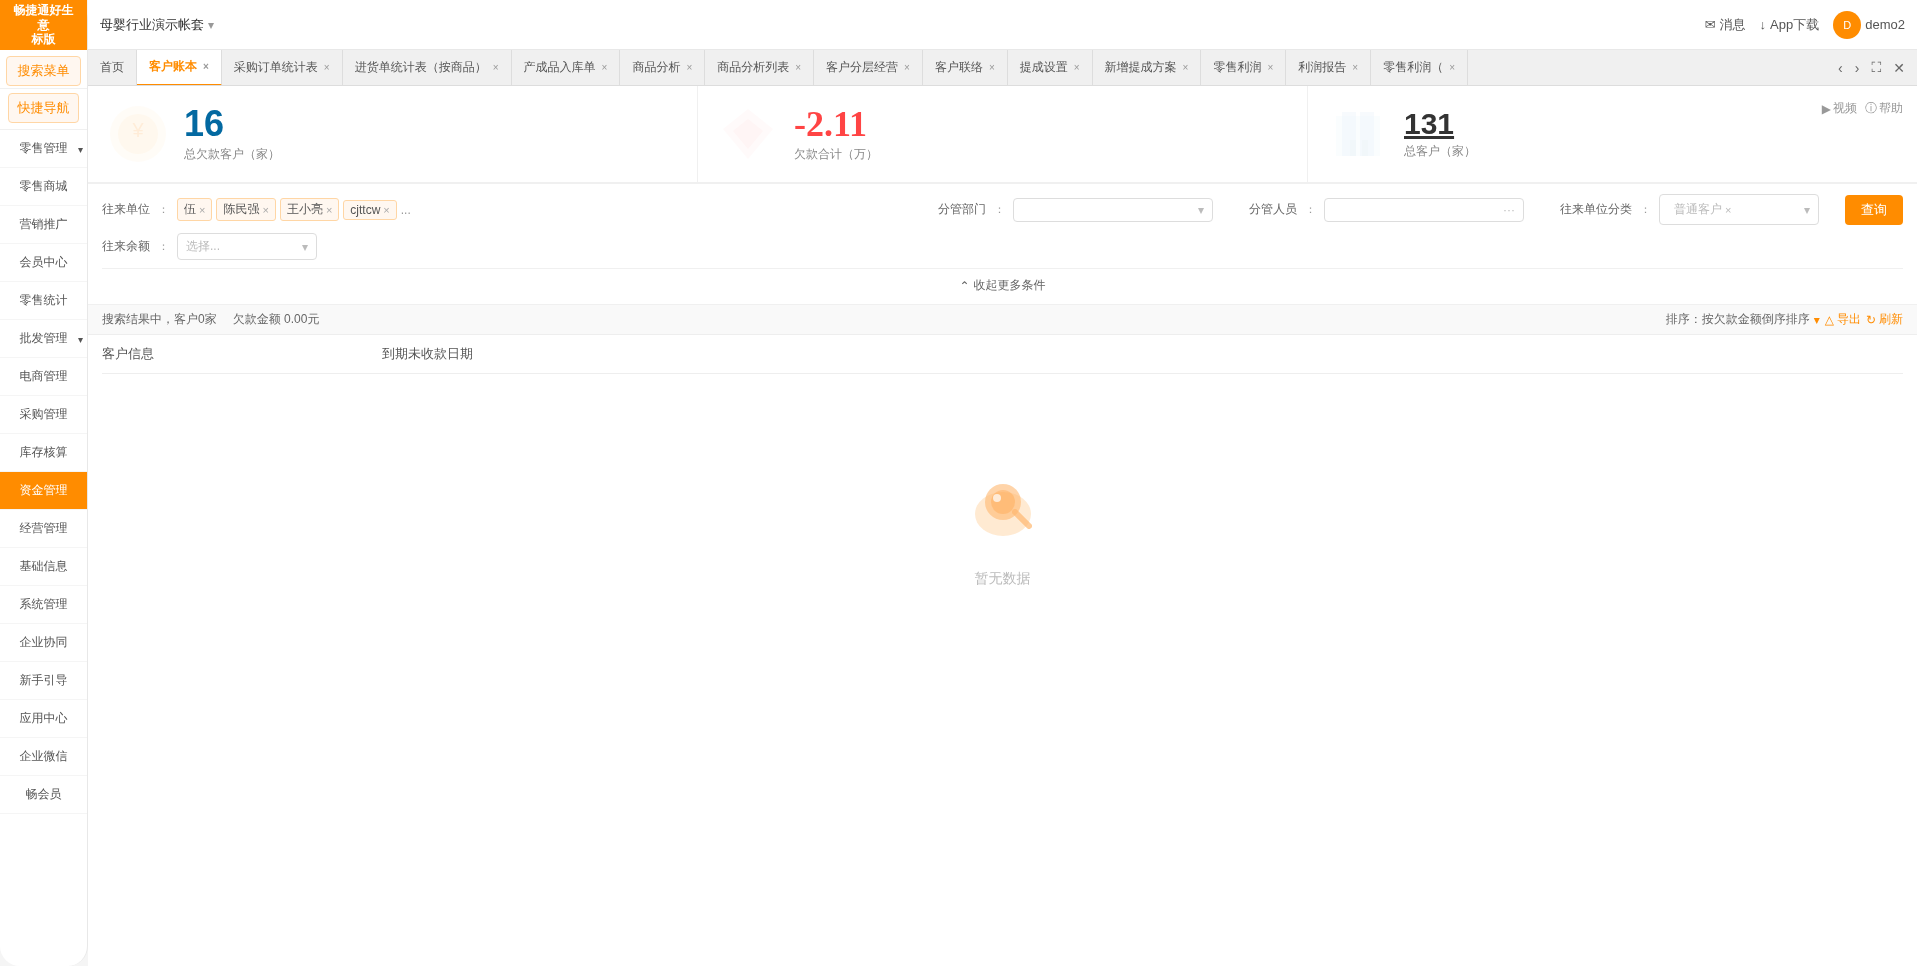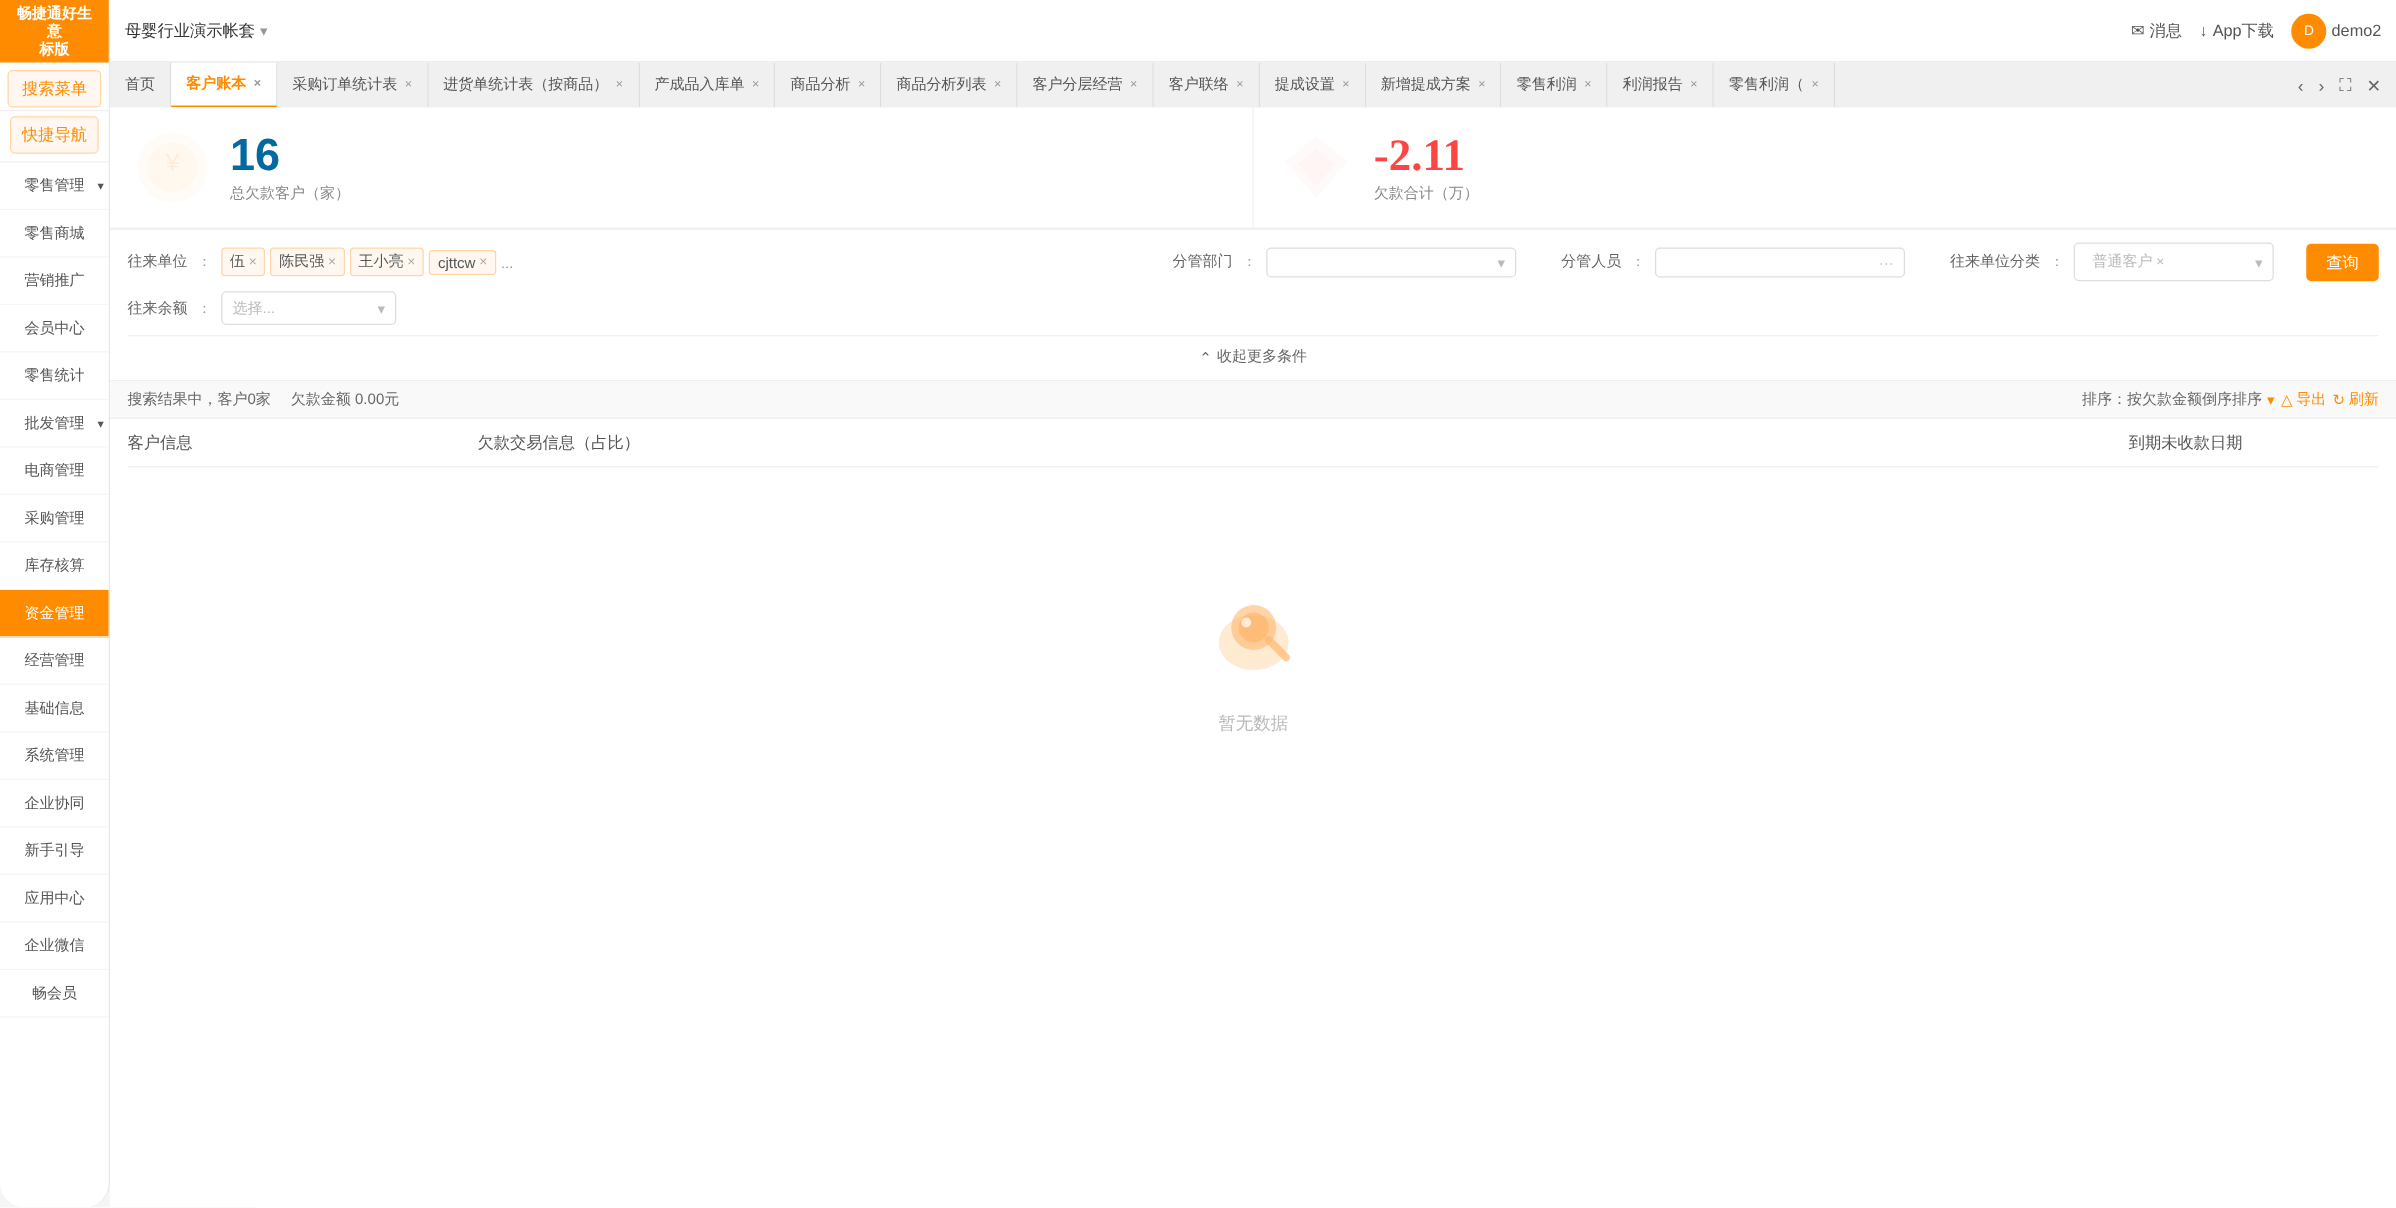--- a/index.html
+++ b/index.html
@@ -246,20 +246,45 @@
               <polygon points="30,5 55,25 30,55 5,25" fill="#ffb0b0" opacity="0.4"></polygon>
               <polygon points="30,15 45,27 30,45 15,27" fill="#ff6666" opacity="0.3"></polygon>
             </svg>
           </div>
           <div class="stat-values">
             <div class="stat-number negative">-2.11</div>
             <div class="stat-label">欠款合计（万）</div>
           </div>
         </div>
 
+        <div class="stat-item">
+          <div class="stat-icon">
+            <svg viewBox="0 0 60 60">
+              <rect x="8" y="12" width="44" height="40" fill="#b0d4f0" opacity="0.4"></rect>
+              <rect x="14" y="8" width="14" height="44" fill="#90c0e8" opacity="0.5"></rect>
+              <rect x="32" y="8" width="14" height="44" fill="#90c0e8" opacity="0.5"></rect>
+              <rect x="22" y="36" width="6" height="16" fill="#6aa" opacity="0.3"></rect>
+              <rect x="34" y="36" width="6" height="16" fill="#6aa" opacity="0.3"></rect>
+            </svg>
+          </div>
+          <div class="stat-values">
+            <div class="stat-number black">131</div>
+            <div class="stat-label">总客户（家）</div>
+          </div>
+          <div class="stat-help">
+            <span class="stat-help-btn">
+              <span>▶</span>
+              <span>视频</span>
+            </span>
+            <span class="stat-help-btn">
+              <span>ⓘ</span>
+              <span>帮助</span>
+            </span>
+          </div>
+        </div>
       </div>
 
       <div class="divider"></div>
 
       <div class="filter-area">
         <div class="filter-row">
           <span class="filter-label">往来单位</span>
           <span style="color:#999;font-size:11px;">：</span>
           <div class="filter-tags" id="filter-tags-container">
 
@@ -342,21 +367,20 @@
           <div class="action-btn">
             <span>↻</span>
             <span>刷新</span>
           </div>
         </div>
       </div>
 
       <div class="table-container">
         <div class="table-header">
           <div class="col-customer">客户信息</div>
-          <div class="col-debt">欠款交易信息（占比）</div>
           <div class="col-date">到期未收款日期</div>
         </div>
 
         <div class="empty-state">
           <div class="empty-icon">
             <svg width="100" height="100" viewBox="0 0 100 100">
 
               <ellipse cx="50" cy="60" rx="28" ry="22" fill="#ffd6a5" opacity="0.5"></ellipse>
               <circle cx="50" cy="48" r="18" fill="#ffb870" opacity="0.6"></circle>
               <circle cx="50" cy="48" r="12" fill="#ff9933" opacity="0.3"></circle>

